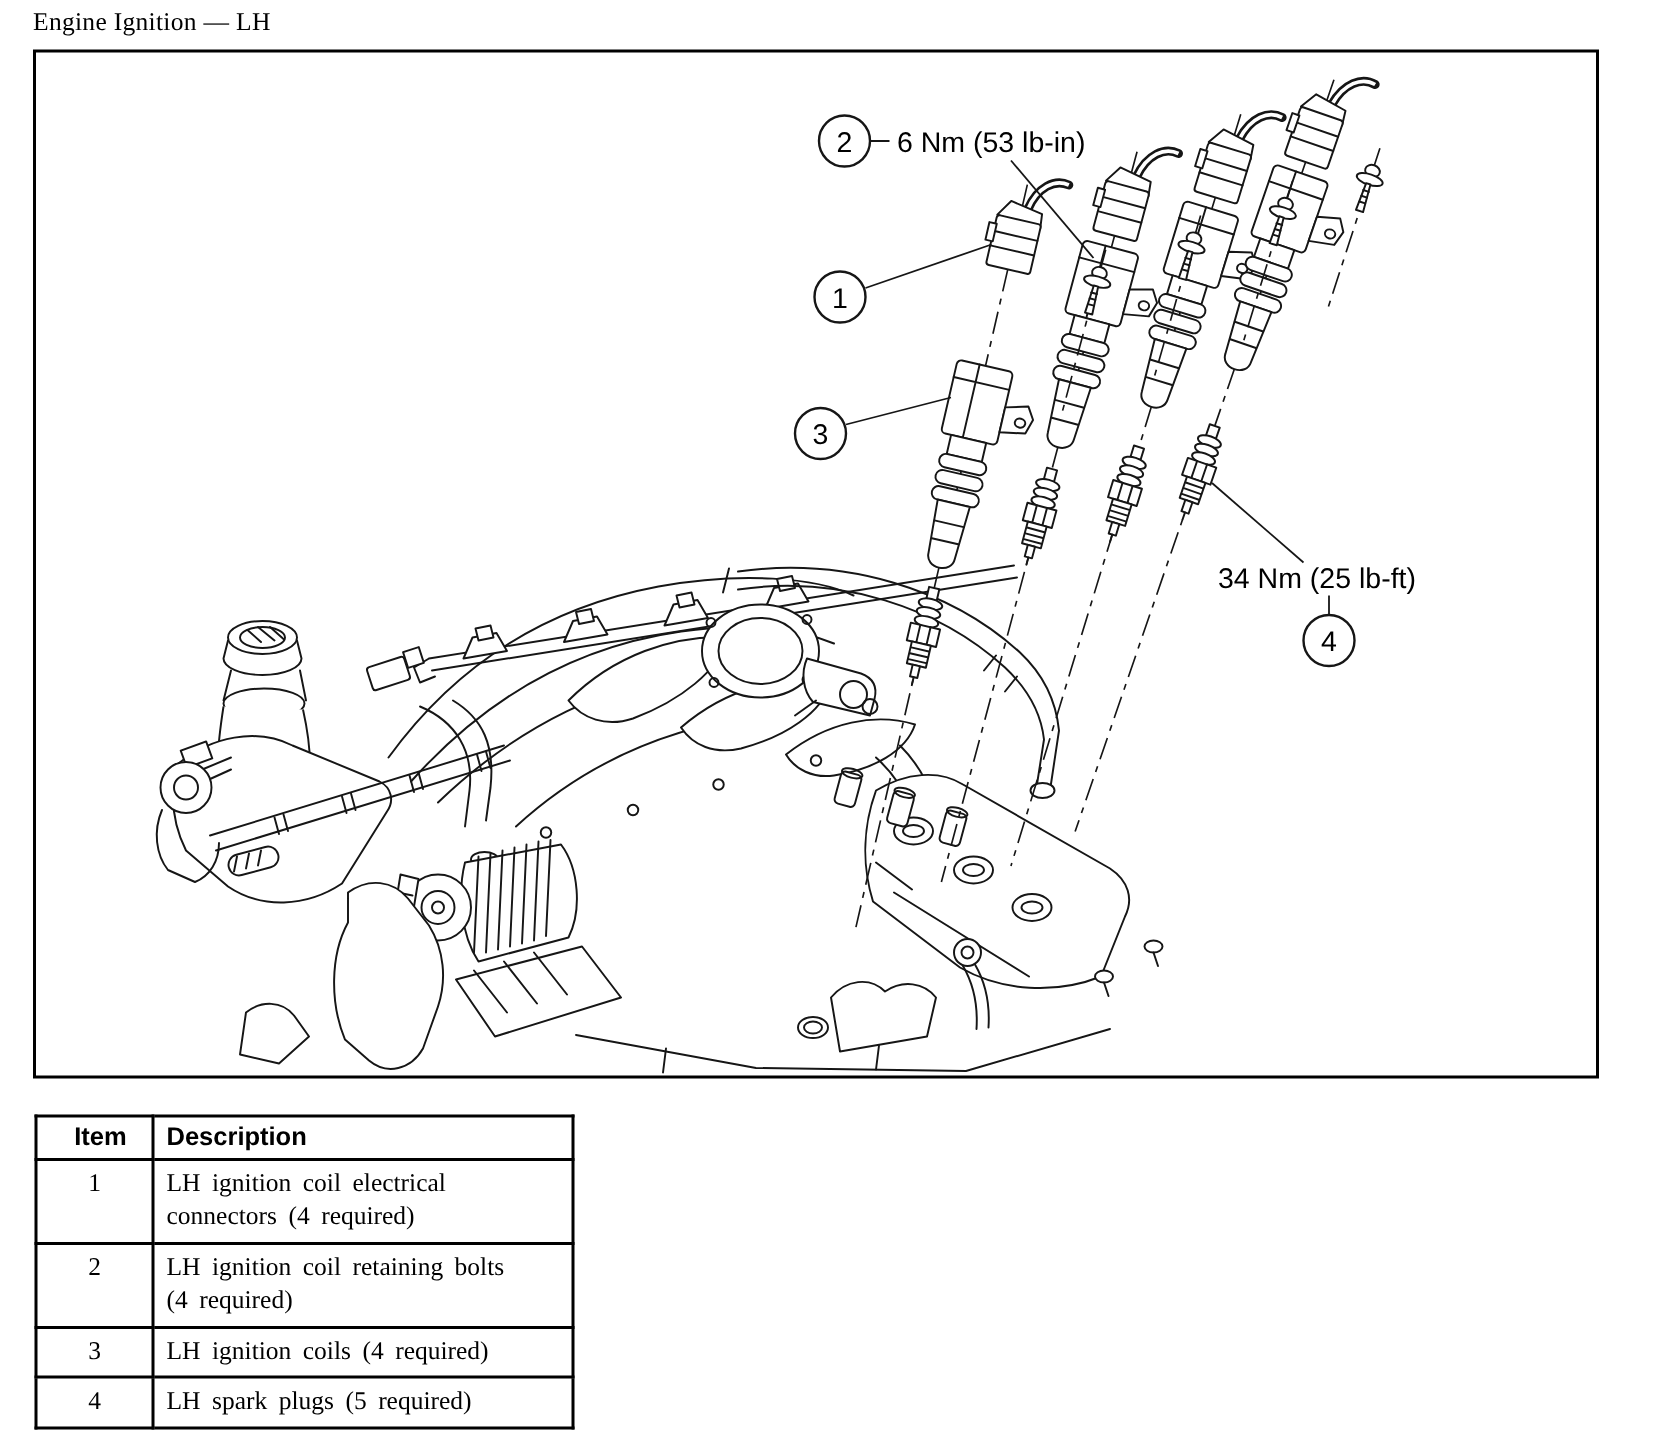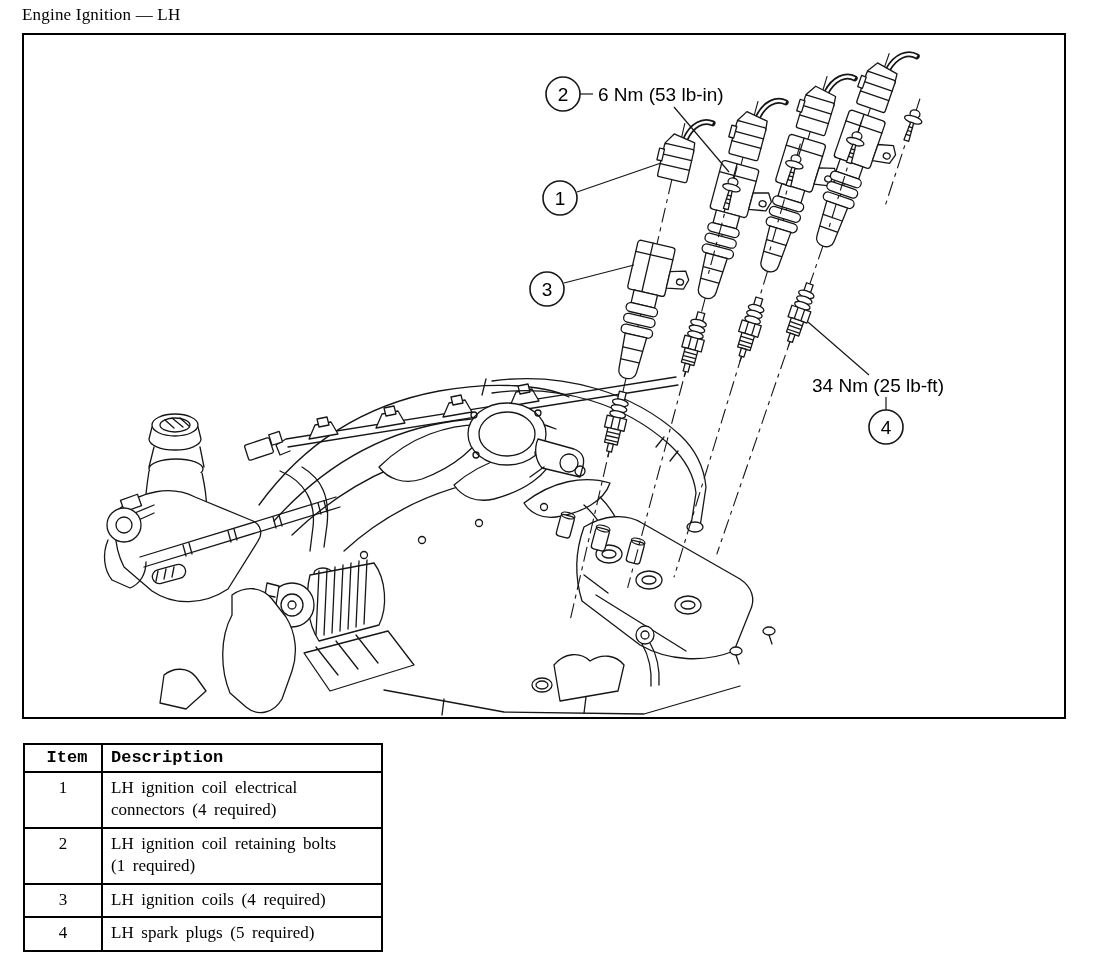--- a/index.html
+++ b/index.html
@@ -15,21 +15,21 @@
   .artw{stroke:#161616;fill:#ffffff;stroke-width:1.3;stroke-linejoin:round;}
   .cl{stroke:#161616;fill:none;stroke-width:1.1;stroke-dasharray:15 5 4 5;}
   .callout-circle{stroke:#161616;fill:#ffffff;stroke-width:1.6;}
   .callout-num{font-family:"Liberation Sans",sans-serif;font-size:19px;fill:#000;text-anchor:middle;}
   .torque{font-family:"Liberation Sans",sans-serif;font-size:19px;fill:#000;}
   .leader{stroke:#161616;fill:none;stroke-width:1.2;}
   
   .parts-table{position:absolute;left:23px;top:743px;border-collapse:collapse;
        background:#fff;}
   .parts-table th,.parts-table td{border:2px solid #000;vertical-align:top;}
-  .parts-table th{font-family:Liberation Mono, monospace;font-size:17px;font-weight:bold;
+  .parts-table th{font-family:Liberation Sans, sans-serif;font-size:17px;font-weight:bold;
        padding:3px 0 4px 8px;text-align:left;}
   .parts-table th.item-h{text-align:center;width:60px;}
   .parts-table td{font-size:17px;line-height:1.32;padding:4px 8px 5px 8px;word-spacing:.2em;}
   .parts-table td.item-cell{text-align:center;width:60px;}
   .desc-inner{width:242px;}
 </style>
 </head>
 <body>
 
 <div class="page-title">Engine Ignition — LH</div>
@@ -382,21 +382,21 @@
   <tbody>
     <tr>
       <td class="item-cell">1</td>
       <td>
           <div class="desc-inner">LH ignition coil electrical connectors (4 required)</div>
         </td>
     </tr>
     <tr>
       <td class="item-cell">2</td>
       <td>
-          <div class="desc-inner">LH ignition coil retaining bolts (1 required)</div>
+          <div class="desc-inner">LH ignition coil retaining bolts (4 required)</div>
         </td>
     </tr>
     <tr>
       <td class="item-cell">3</td>
       <td>
           <div class="desc-inner">LH ignition coils (4 required)</div>
         </td>
     </tr>
     <tr>
       <td class="item-cell">4</td>

